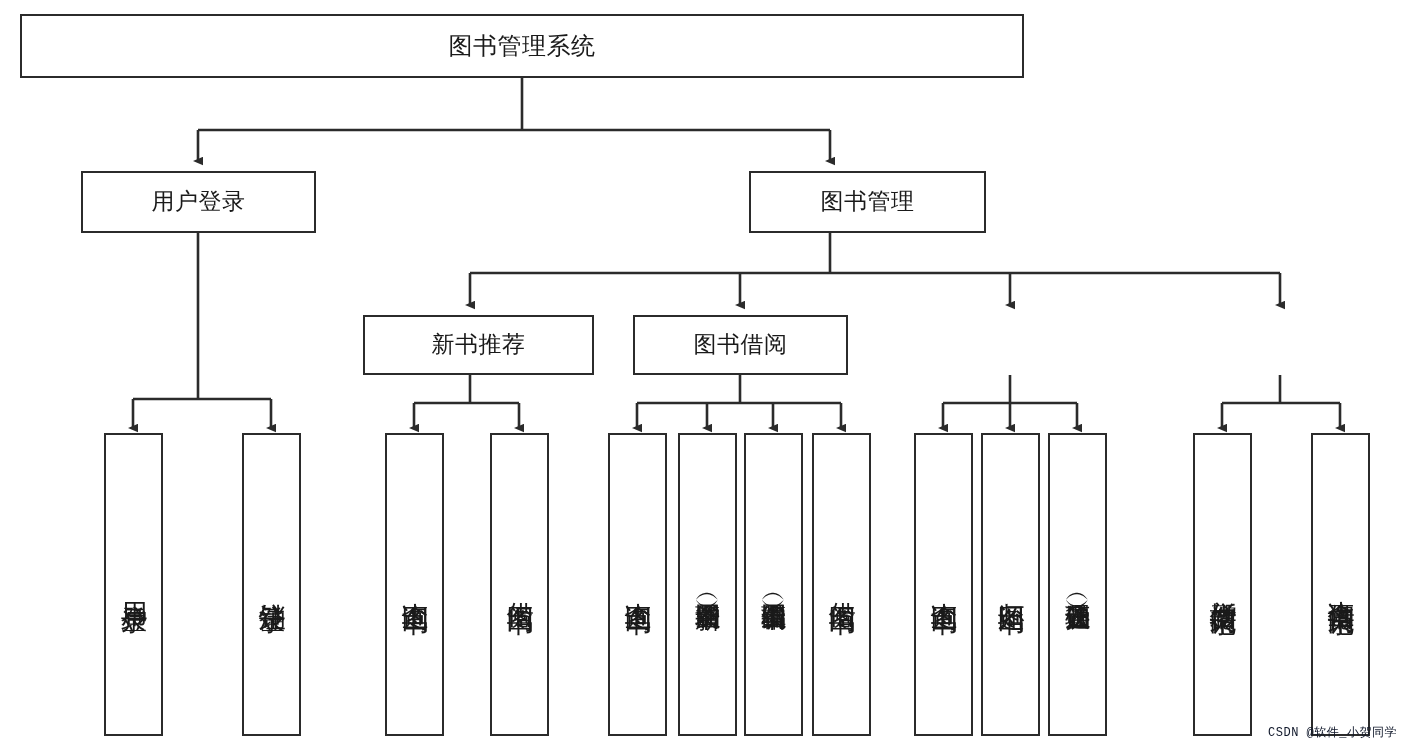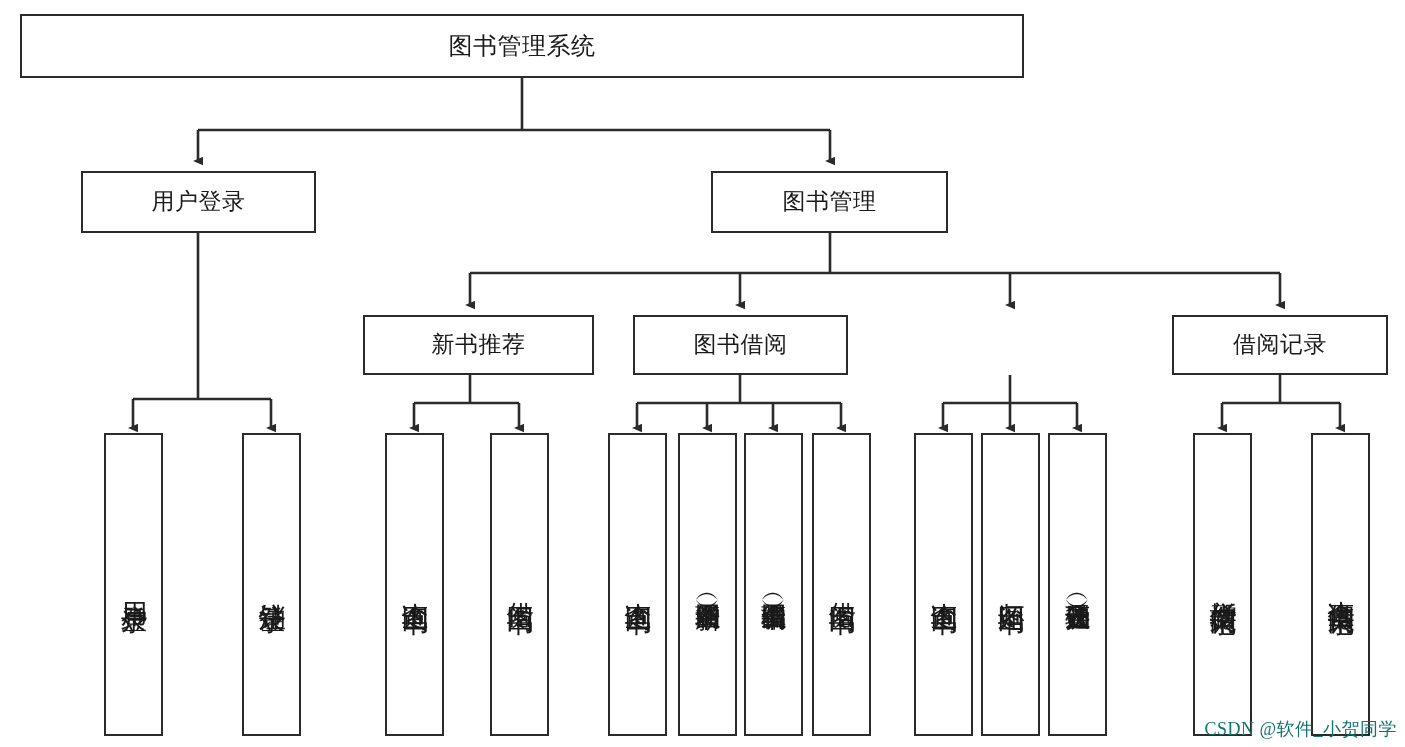--- a/index.html
+++ b/index.html
@@ -70,25 +70,25 @@
     max-height: 100%;
   }
   .node.vert.tight .label {
     font-size: 25px;
     letter-spacing: 0px;
   }
   .watermark {
     position: absolute;
     right: 8px;
     bottom: 6px;
-    font-size: 18px;
-    color: #0f766e;
+    font-size: 12px;
+    color: #0f172a;
     letter-spacing: 0.5px;
     white-space: nowrap;
-    font-family: Liberation Serif, serif;
+    font-family: Liberation Mono, monospace;
   }
 </style>
 </head>
 <body>
 
 <div id="diagram">
 
   <svg id="edges" viewBox="0 0 1405 747" width="1405" height="747" xmlns="http://www.w3.org/2000/svg">
     <defs>
       <marker id="arrow" markerWidth="10" markerHeight="10" refX="4.2" refY="5" orient="auto" markerUnits="userSpaceOnUse">
@@ -139,33 +139,30 @@
     </g>
   </svg>
 
   <div class="node horiz root" style="left:20px; top:14px; width:1004px; height:64px;">
     <span class="label">图书管理系统</span>
   </div>
 
   <div class="node horiz" style="left:81px; top:171px; width:235px; height:62px;">
     <span class="label">用户登录</span>
   </div>
-  <div class="node horiz" style="left:711px; top:171px; width:237px; height:62px;">
+  <div class="node horiz" style="left:749px; top:171px; width:237px; height:62px;">
     <span class="label">图书管理</span>
   </div>
 
   <div class="node horiz" style="left:363px; top:315px; width:231px; height:60px;">
     <span class="label">新书推荐</span>
   </div>
   <div class="node horiz" style="left:633px; top:315px; width:215px; height:60px;align-items:center;">
     <span class="label">图书借阅</span>
   </div>
-  <div class="node horiz" style="left:1172px; top:315px; width:216px; height:60px;">
-    <span class="label">借阅记录</span>
-  </div>
 
   <div class="node vert" style="left:104px; top:433px; width:59px; height:303px;">
     <span class="label">用户登录</span>
   </div>
   <div class="node vert" style="left:242px; top:433px; width:59px; height:303px;">
     <span class="label">注销登录</span>
   </div>
 
   <div class="node vert" style="left:385px; top:433px; width:59px; height:303px;">
     <span class="label">查询图书</span>

